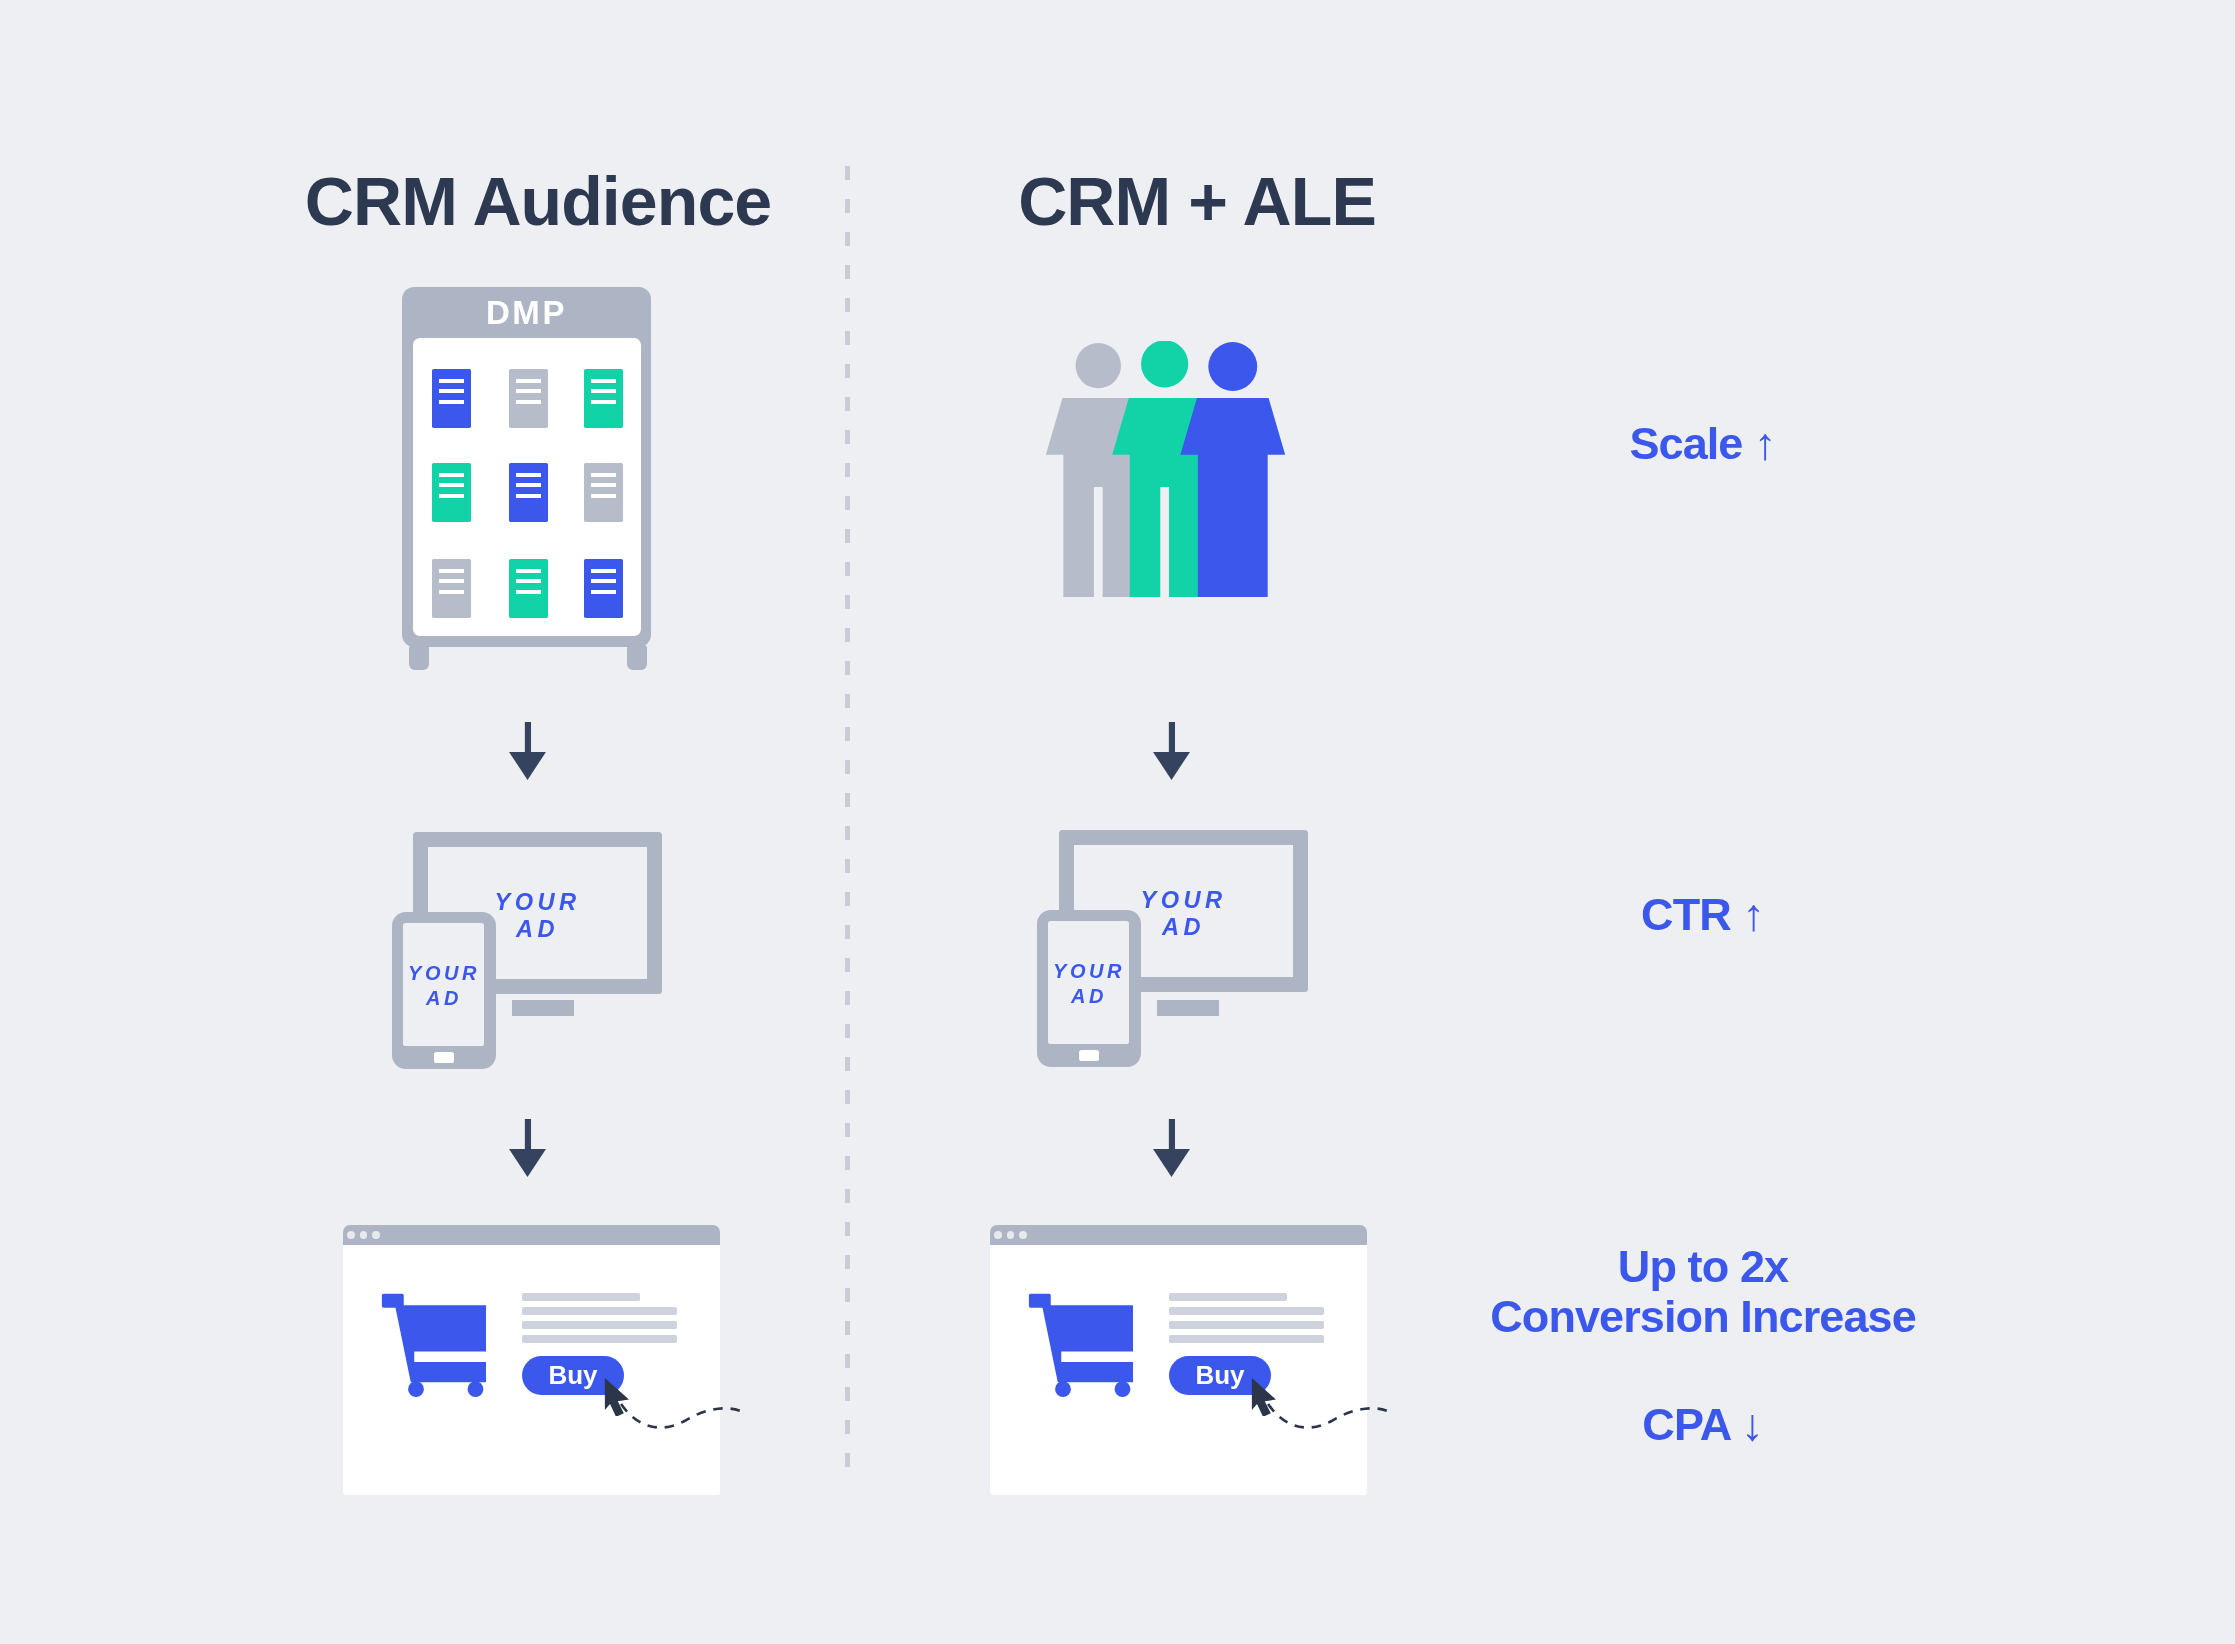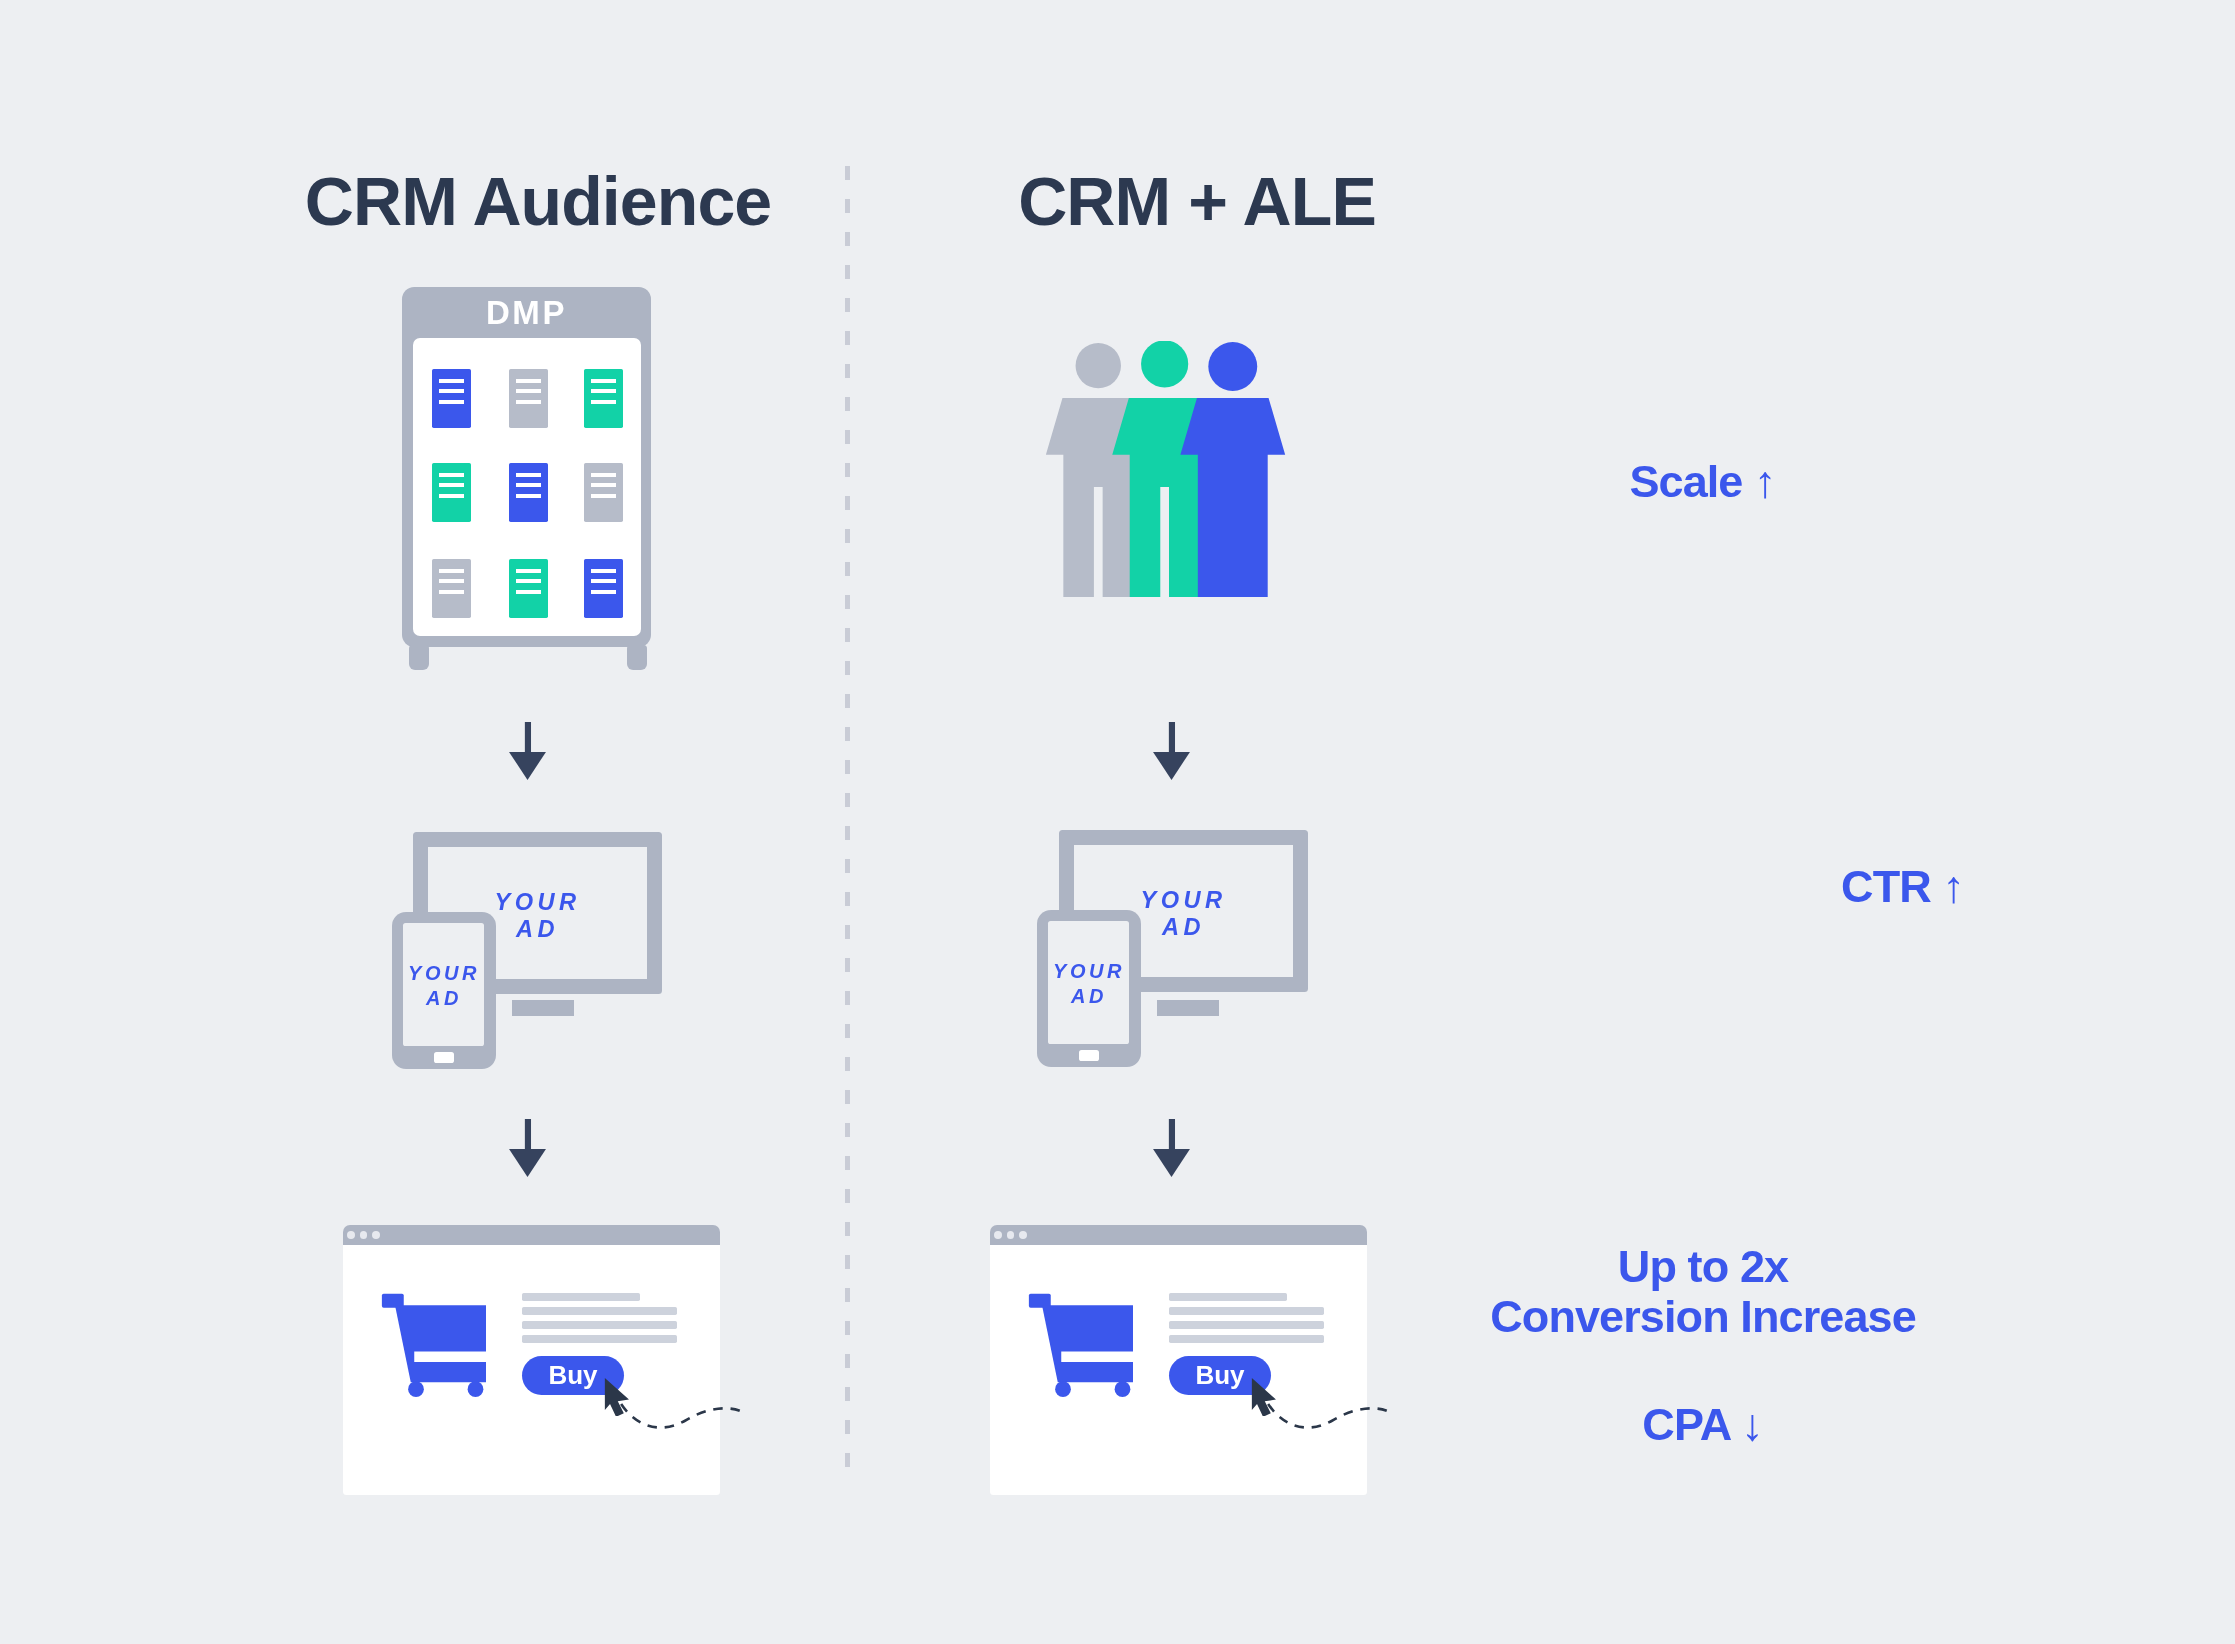--- a/index.html
+++ b/index.html
@@ -118,22 +118,22 @@
   .cursor{position:absolute;left:261px;top:133px;}
   .dash-curve{position:absolute;left:274px;top:152px;overflow:visible;}
 
   
   .metric{
     position:absolute;left:1441px;width:524px;
     text-align:center;color:#3b57ec;
     font-size:45px;font-weight:bold;letter-spacing:-0.9px;
   }
   .metric .arr{font-weight:normal;letter-spacing:0;}
-  #metric-scale{top:456px;}
-  #metric-ctrcpc{top:860px;line-height:54px;text-align:right;}
+  #metric-scale{top:418px;}
+  #metric-ctrcpc{top:888px;line-height:54px;}
   #metric-conversion{top:1242px;line-height:50px;}
   #metric-cpa{top:1399px;}
 </style>
 </head>
 <body>
 
 <div class="col-title" id="title-left">CRM Audience</div>
 <div class="col-title" id="title-right">CRM + ALE</div>
 
 <div class="divider"></div>

